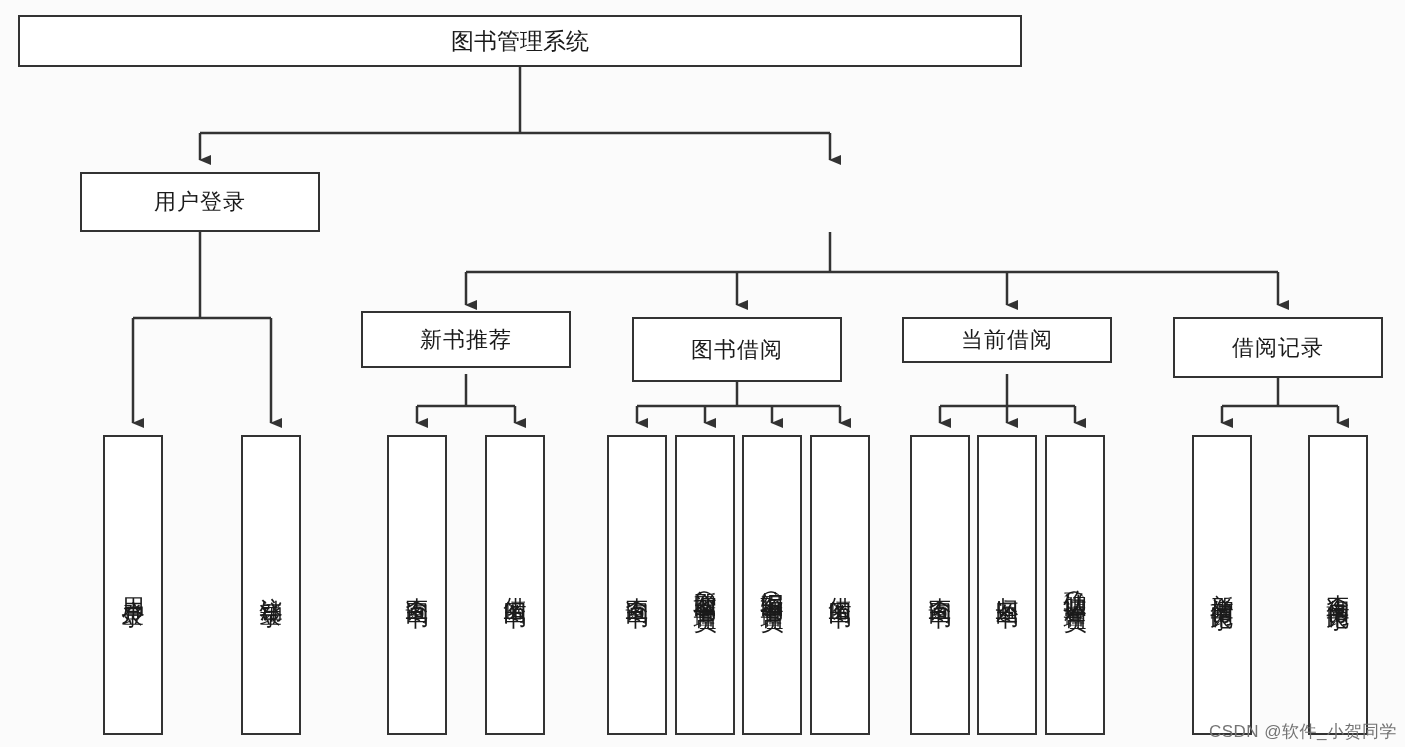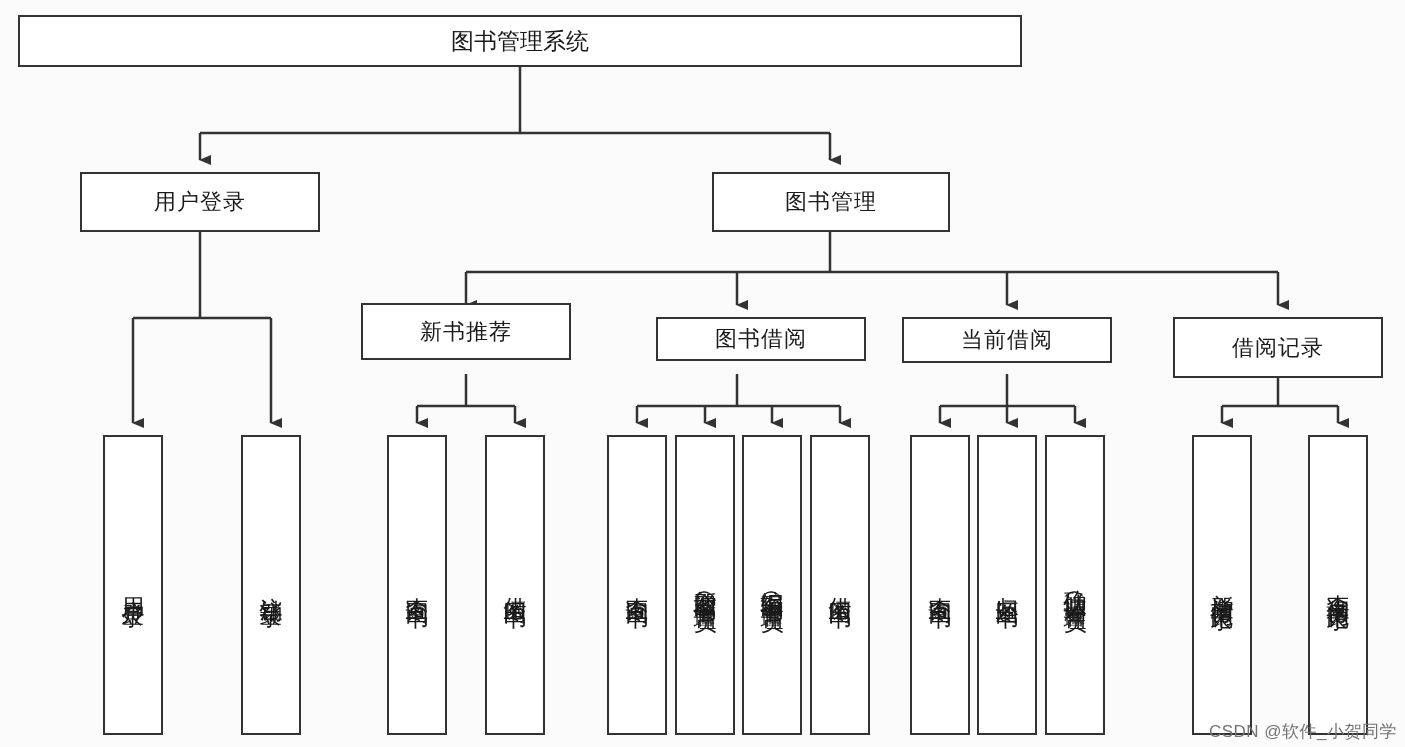--- a/index.html
+++ b/index.html
@@ -101,28 +101,25 @@
     </g>
   </svg>
 
   <div class="node root" style="left:18px;top:15px;width:1004px;height:52px;">
     <span>图书管理系统</span>
   </div>
 
   <div class="node h" style="left:80px;top:172px;width:240px;height:60px;">
     <span>用户登录</span>
   </div>
-  <div class="node h" style="left:712px;top:172px;width:238px;height:60px;">
-    <span>图书管理</span>
-  </div>
 
-  <div class="node h" style="left:361px;top:303px;width:210px;height:57px;">
+  <div class="node h" style="left:361px;top:311px;width:210px;height:57px;">
     <span>新书推荐</span>
   </div>
-  <div class="node h" style="left:632px;top:317px;width:210px;height:44px;margin-left:24px;">
+  <div class="node h" style="left:632px;top:317px;width:210px;height:65px;">
     <span>图书借阅</span>
   </div>
   <div class="node h" style="left:902px;top:317px;width:210px;height:46px;">
     <span>当前借阅</span>
   </div>
   <div class="node h" style="left:1173px;top:317px;width:210px;height:61px;">
     <span>借阅记录</span>
   </div>
 
   <div class="node leaf" style="left:103px;top:435px;width:60px;height:300px;">

